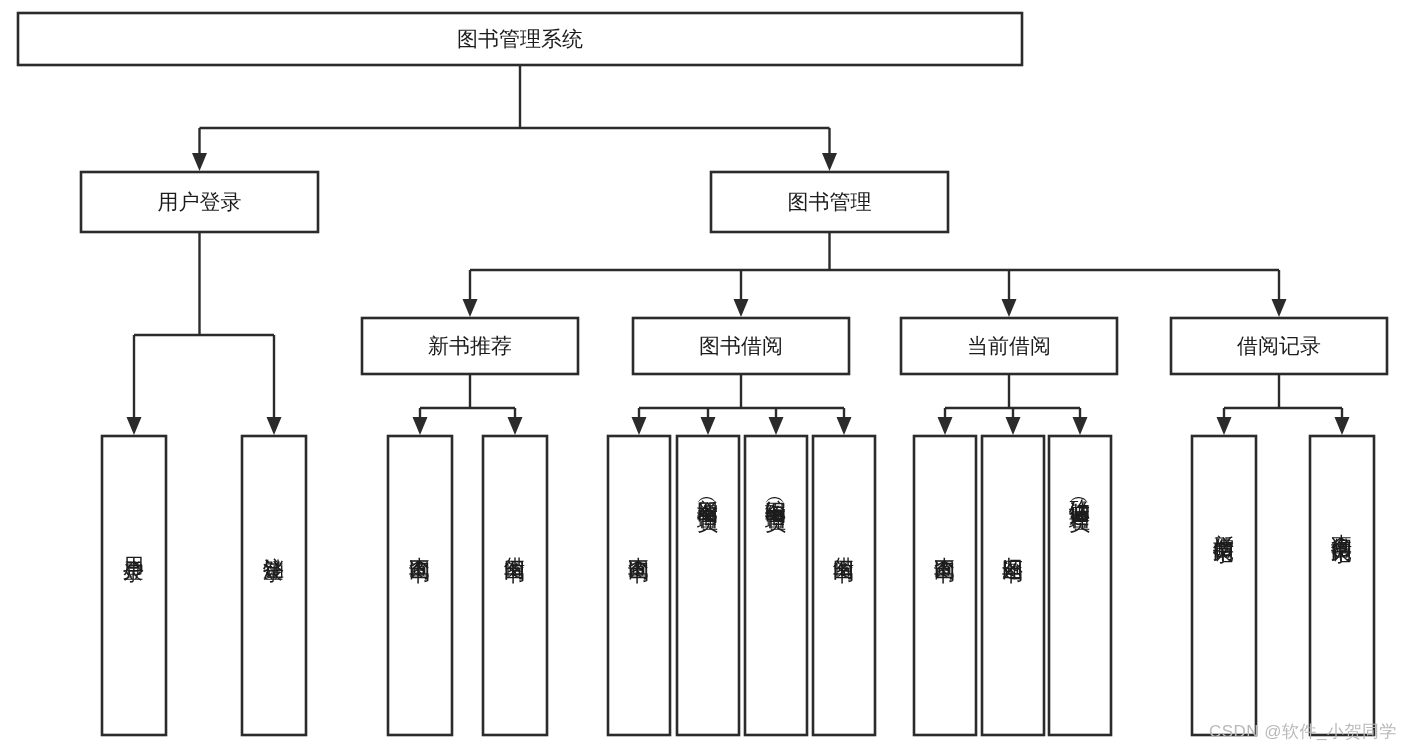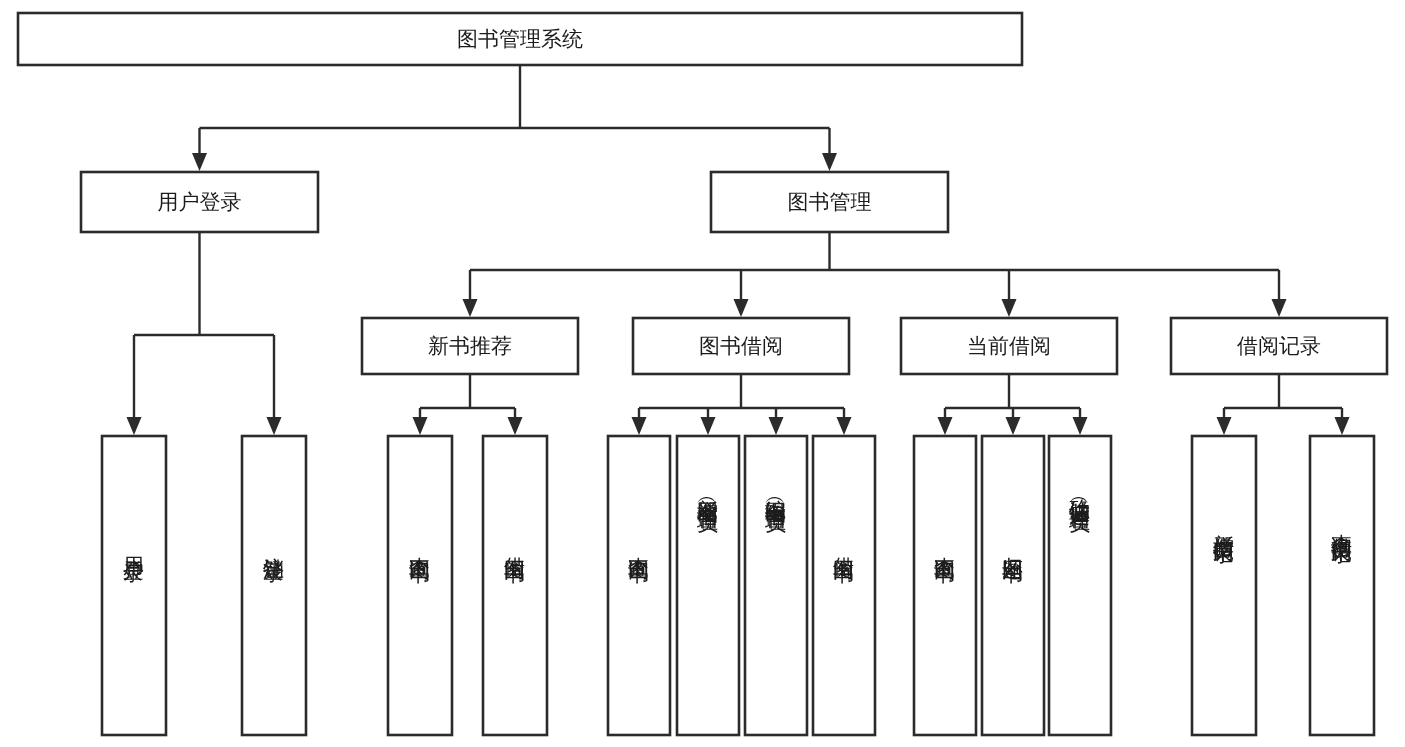--- a/index.html
+++ b/index.html
@@ -202,13 +202,14 @@
       <div class="vlabel-wrap" style="left: 1049px; top: 436px; width: 62px; height: 299px; padding-top: 46px; box-sizing: border-box;">
         <span class="node-label-v">确认归还（管理员）</span>
       </div>
       <div class="vlabel-wrap" style="left: 1192px; top: 436px; width: 64px; height: 299px; padding-top: 80.5px; box-sizing: border-box;">
         <span class="node-label-v">新增借阅记录</span>
       </div>
       <div class="vlabel-wrap" style="left: 1310px; top: 436px; width: 64px; height: 299px; padding-top: 80.5px; box-sizing: border-box;">
         <span class="node-label-v">查询借阅记录</span>
       </div>
     </div>
+  <div class="watermark">CSDN @软件_小贺同学</div>
 </div>
 
 </body></html>

